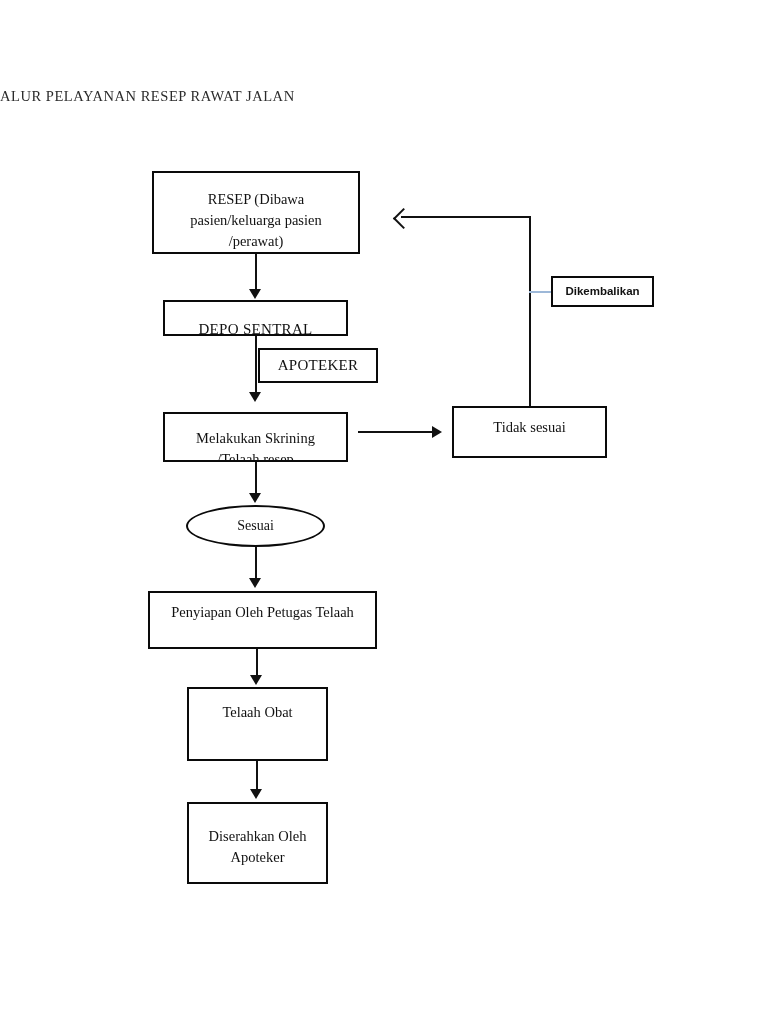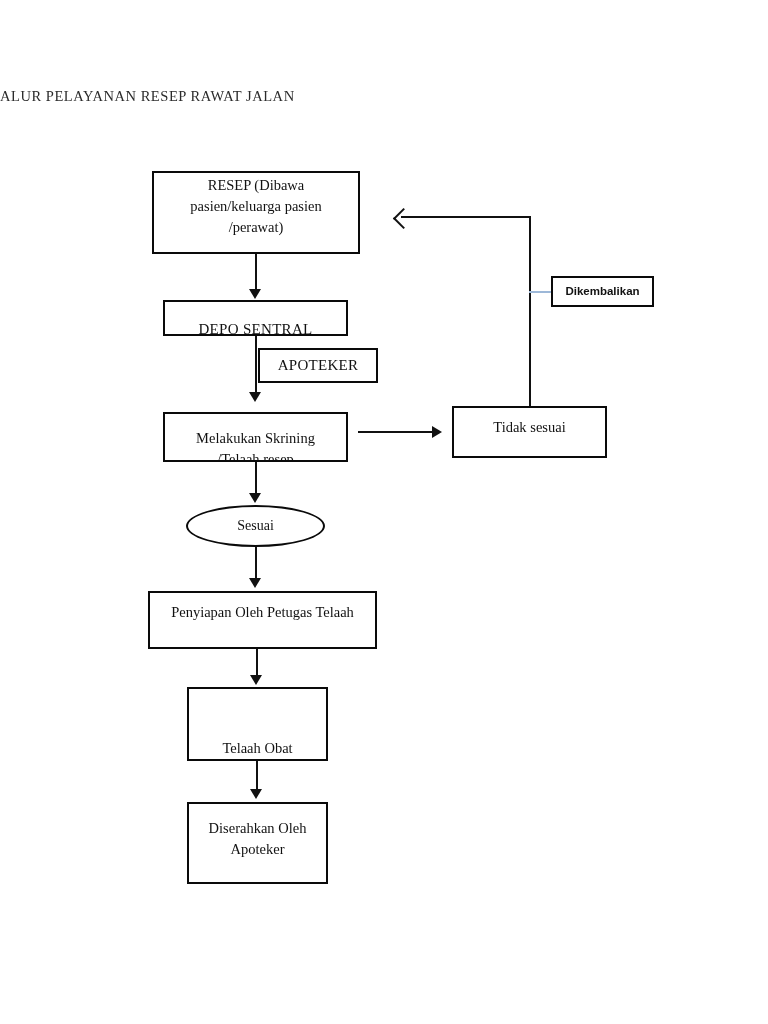--- a/index.html
+++ b/index.html
@@ -54,21 +54,21 @@
     white-space: pre-line;
   }
 
   
   .node-resep {
     left: 152px;
     top: 171px;
     width: 208px;
     height: 83px;
     align-items: flex-start;
-    padding-top: 2px;
+    padding-top: 16px;
     font-size: 14.5px;
   }
 
   
   .node-depo {
     left: 163px;
     top: 300px;
     width: 185px;
     height: 36px;
     align-items: flex-start;
@@ -134,33 +134,33 @@
     padding-top: 9px;
     font-size: 14.5px;
   }
 
   
   .node-telaah {
     left: 187px;
     top: 687px;
     width: 141px;
     height: 74px;
-    align-items: flex-end;
-    padding-top: 36px;
+    align-items: flex-start;
+    padding-top: 13px;
     font-size: 14.5px;
   }
 
   
   .node-diserahkan {
     left: 187px;
     top: 802px;
     width: 141px;
     height: 82px;
     align-items: flex-start;
-    padding-top: 14px;
+    padding-top: 22px;
     font-size: 14.5px;
   }
 
   
   .node-ellipse {
     position: absolute;
     left: 186px;
     top: 505px;
     width: 139px;
     height: 42px;

